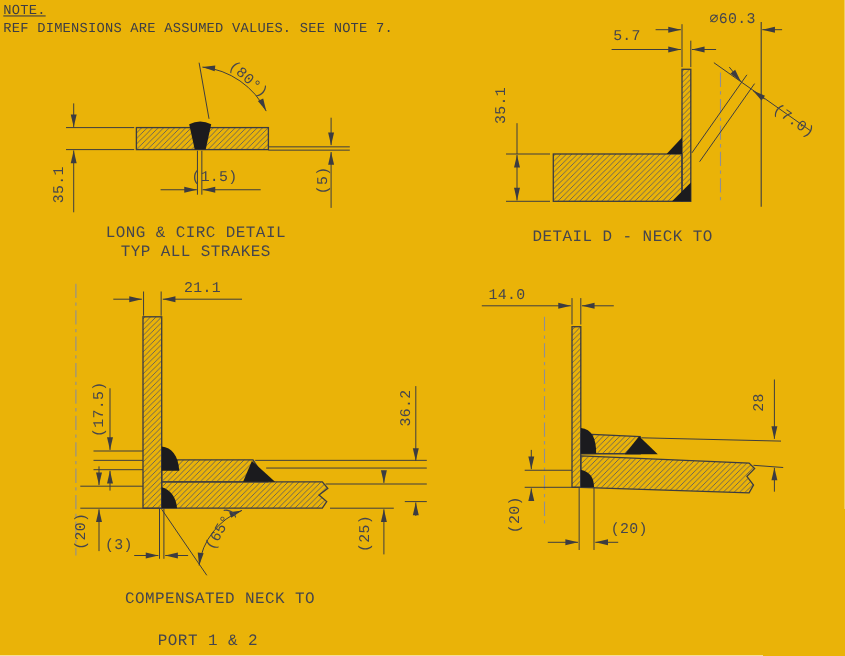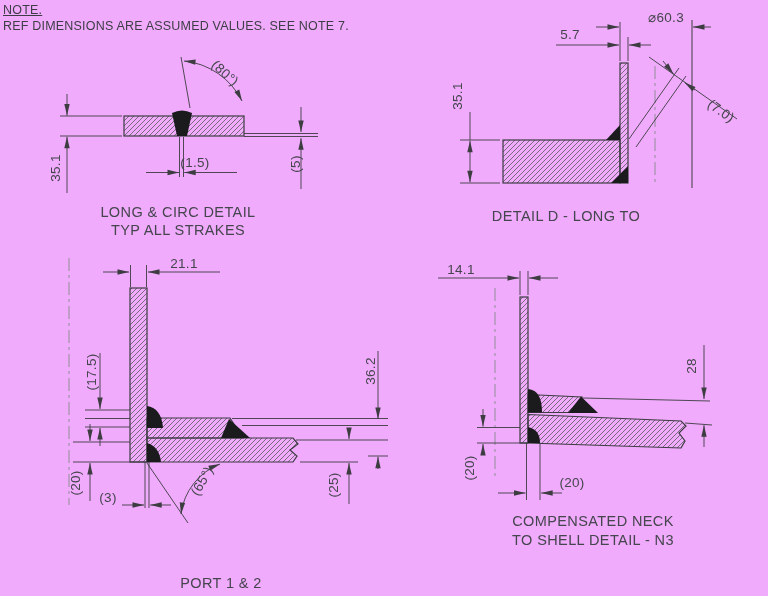--- a/index.html
+++ b/index.html
@@ -1,17 +1,17 @@
 <!DOCTYPE html>
 <html><head>
 <meta charset="utf-8">
 <style>
   html,body{margin:0;padding:0;background:#fff;}
-  .stage{position:relative;width:768px;height:596px;background:#f0abfc;overflow:hidden;
-         font-family:Liberation Sans, sans-serif;}
+  .stage{position:relative;width:768px;height:596px;background:#eab308;overflow:hidden;
+         font-family:Liberation Mono, monospace;}
   svg.linework{position:absolute;left:0;top:0;}
   .lbl{position:absolute;font-size:13.5px;color:#45454d;white-space:nowrap;letter-spacing:.3px;
        transform:translate(-50%,-50%);}
   .cap{position:absolute;font-size:14.5px;color:#45454d;white-space:nowrap;letter-spacing:.4px;
        transform:translate(-50%,-50%);}
   .note-title{position:absolute;left:3px;top:3px;font-size:12.5px;color:#3d3d45;
        text-decoration:underline;letter-spacing:.2px;}
   .note-body{position:absolute;left:3px;top:19px;font-size:12.5px;color:#3d3d45;letter-spacing:.2px;}
 </style>
 </head>
@@ -159,31 +159,30 @@
   <div class="lbl" style="left:195px;top:162px">(1.5)</div>
   <div class="lbl" style="left:295px;top:164px;transform:translate(-50%,-50%) rotate(-90deg)">(5)</div>
   <div class="lbl" style="left:225px;top:73px;transform:translate(-50%,-50%) rotate(42deg)">(80°)</div>
   <div class="cap" style="left:178px;top:230px">TYP ALL STRAKES</div>
   <div class="cap" style="left:178px;top:212px">LONG &amp; CIRC DETAIL</div>
 
   <div class="lbl" style="left:570px;top:34px">5.7</div>
   <div class="lbl" style="left:666px;top:17px">⌀60.3</div>
   <div class="lbl" style="left:457px;top:96px;transform:translate(-50%,-50%) rotate(-90deg)">35.1</div>
   <div class="lbl" style="left:721px;top:111px;transform:translate(-50%,-50%) rotate(35deg)">(7.0)</div>
-  <div class="cap" style="left:566px;top:216px">DETAIL D - LONG TO</div>
+  <div class="cap" style="left:566px;top:216px">DETAIL D - NECK TO</div>
 
   <div class="lbl" style="left:184px;top:263px">21.1</div>
   <div class="lbl" style="left:91px;top:372px;transform:translate(-50%,-50%) rotate(-90deg)">(17.5)</div>
   <div class="lbl" style="left:75px;top:483px;transform:translate(-50%,-50%) rotate(-90deg)">(20)</div>
   <div class="lbl" style="left:108px;top:497px">(3)</div>
   <div class="lbl" style="left:202px;top:481px;transform:translate(-50%,-50%) rotate(-60deg)">(65°)</div>
   <div class="lbl" style="left:370px;top:371px;transform:translate(-50%,-50%) rotate(-90deg)">36.2</div>
   <div class="lbl" style="left:333px;top:485px;transform:translate(-50%,-50%) rotate(-90deg)">(25)</div>
-  <div class="cap" style="left:221px;top:583px">PORT 1 &amp; 2</div>
+  <div class="cap" style="left:200px;top:545px">COMPENSATED NECK TO</div>
+  <div class="cap" style="left:189px;top:583px">PORT 1 &amp; 2</div>
 
-  <div class="lbl" style="left:461px;top:269px">14.1</div>
+  <div class="lbl" style="left:461px;top:269px">14.0</div>
   <div class="lbl" style="left:691px;top:366px;transform:translate(-50%,-50%) rotate(-90deg)">28</div>
   <div class="lbl" style="left:469px;top:468px;transform:translate(-50%,-50%) rotate(-90deg)">(20)</div>
   <div class="lbl" style="left:572px;top:482px">(20)</div>
-  <div class="cap" style="left:593px;top:521px">COMPENSATED NECK</div>
-  <div class="cap" style="left:593px;top:540px">TO SHELL DETAIL - N3</div>
 
 </div>
 
 </body></html>

